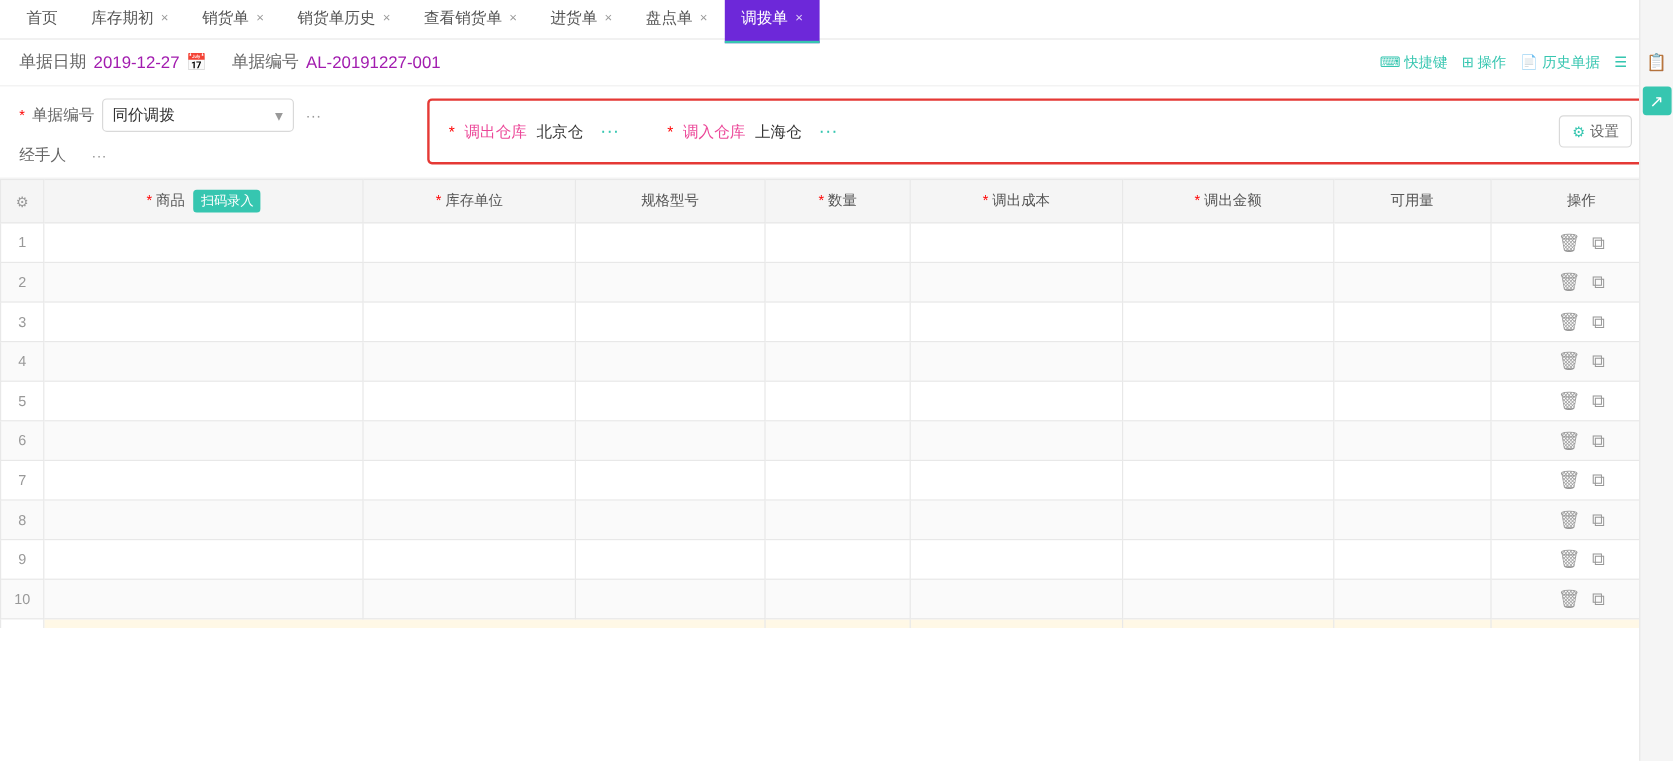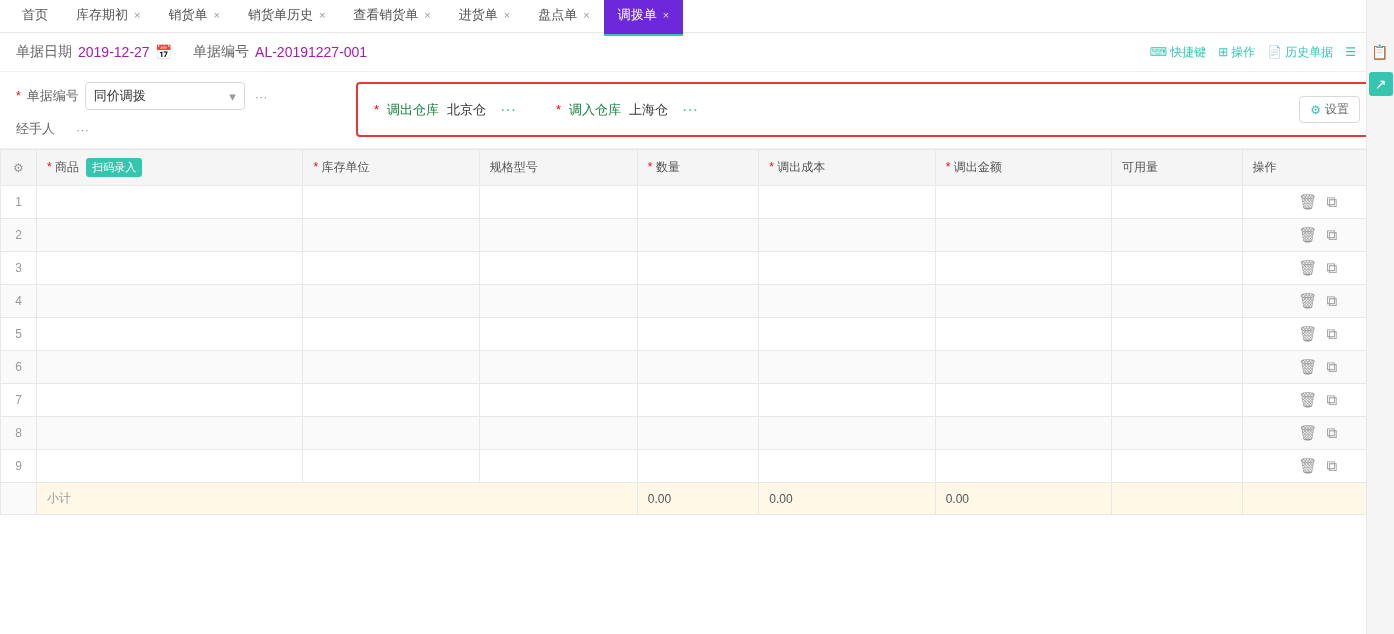--- a/index.html
+++ b/index.html
@@ -86,21 +86,21 @@
       border-radius: 4px;
       padding: 12px 16px;
       display: flex; align-items: center;
       gap: 40px;
       flex: 1;
     }
     .wh-field {
       display: flex; align-items: center; gap: 8px;
     }
     .wh-field .required { color: #f00; }
-    .wh-field label { color: #15803d; }
+    .wh-field label { color: #ec4899; }
     .wh-field .wh-value { color: #333; font-weight: 500; }
     .wh-dots { color: #36c6b0; cursor: pointer; margin-left: 6px; font-size: 16px; }
 
     
     .settings-btn {
       margin-left: auto;
       display: flex; align-items: center; gap: 4px;
       border: 1px solid #d9d9d9; border-radius: 4px;
       padding: 4px 10px; cursor: pointer; color: #666; font-size: 12px;
       background: #fff;
@@ -112,21 +112,21 @@
       overflow: auto;
       max-height: calc(100vh - 260px);
     }
     table {
       width: 100%; border-collapse: collapse; font-size: 12px;
     }
     thead tr {
       background: #f5f5f5;
     }
     thead th {
-      padding: 8px 10px; text-align: left;
+      padding: 8px 10px; text-align: center;
       border: 1px solid #e8e8e8; color: #555;
       font-weight: normal; white-space: nowrap;
     }
     thead th .required { color: #f00; }
     thead th .scan-btn {
       display: inline-block; background: #36c6b0; color: #fff;
       border-radius: 3px; padding: 2px 6px; font-size: 11px;
       cursor: pointer; margin-left: 4px;
     }
     tbody tr {
@@ -440,20 +440,34 @@
       <td></td>
       <td></td>
       <td></td>
       <td></td>
       <td class="ops">
         <span title="删除">🗑</span>
         <span title="复制">⧉</span>
       </td>
     </tr>
             <tr>
+      <td class="row-num">10</td>
+      <td></td>
+      <td></td>
+      <td></td>
+      <td></td>
+      <td></td>
+      <td></td>
+      <td></td>
+      <td class="ops">
+        <span title="删除">🗑</span>
+        <span title="复制">⧉</span>
+      </td>
+    </tr>
+            <tr>
       <td></td>
       <td colspan="3" class="row-num subtotal-row" style="background:#fff8e6;text-align:left;padding-left:10px;color:#999;">小计</td>
       <td class="subtotal-row" style="background:#fff8e6;">0.00</td>
       <td class="subtotal-row" style="background:#fff8e6;">0.00</td>
       <td class="subtotal-row" style="background:#fff8e6;">0.00</td>
       <td class="subtotal-row" style="background:#fff8e6;"></td>
       <td class="ops subtotal-row" style="background:#fff8e6;">
         
         
       </td>

